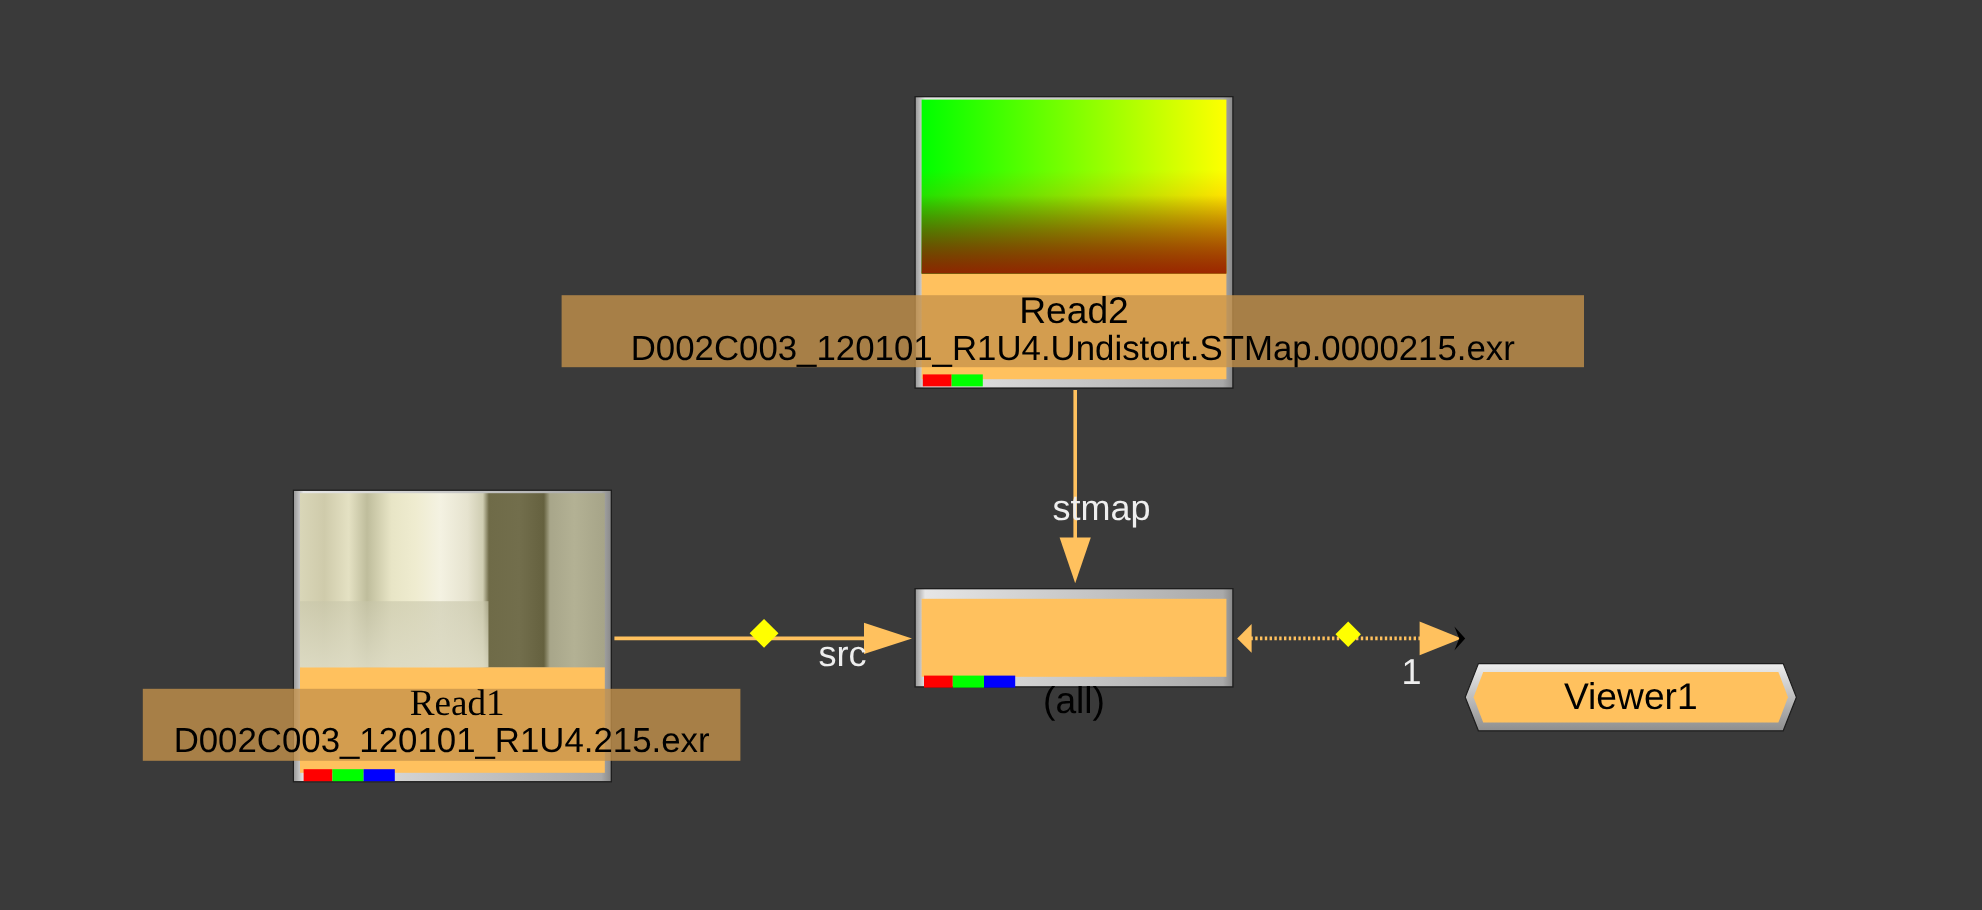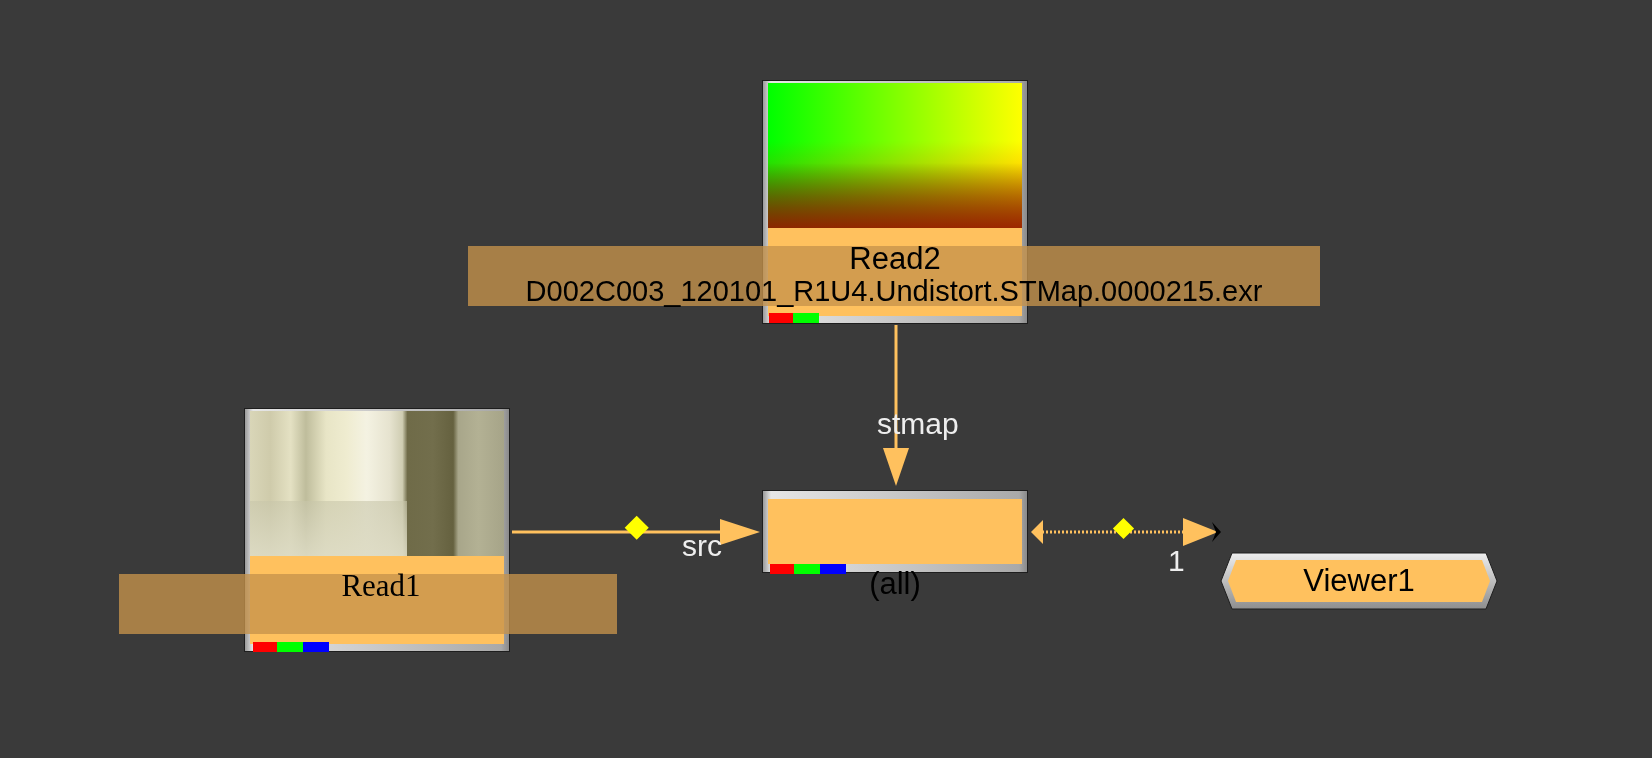--- a/index.html
+++ b/index.html
@@ -79,20 +79,21 @@
     <div class="inner" style="top:147px;"></div>
     <div class="thumb thumb-photo" style="height:145px;top:2px;">
       <div class="floor"></div>
     </div>
     <div class="chan" style="left:8px;top:229px;">
       <span style="background:#ff0000;"></span><span style="background:#00ff00;width:26px;"></span><span style="background:#0000ff;width:26px;"></span>
     </div>
   </div>
   <div class="label-name" style="left:248px;width:266px;right:auto;top:571px;font-family:Liberation Serif, serif;">Read1</div>
   <div class="band" style="left:119px;top:574px;width:498px;height:60px;"></div>
+  <div class="band-text" style="left:119px;width:498px;right:auto;top:603px;">D002C003_120101_R1U4.215.exr</div>
 
   <div class="node" style="left:762px;top:490px;width:266px;height:83px;">
     <div class="inner" style="top:8px;bottom:8px;"></div>
     <div class="label-name" style="top:42px;margin-top:36px;">(all)</div>
     <div class="chan" style="left:7px;top:69px;">
       <span style="background:#ff0000;"></span><span style="background:#00ff00;width:26px;"></span><span style="background:#0000ff;width:26px;"></span>
     </div>
   </div>
 
   <div class="viewer" style="left:1220px;top:504px;width:278px;height:58px;margin-top:48px;">

